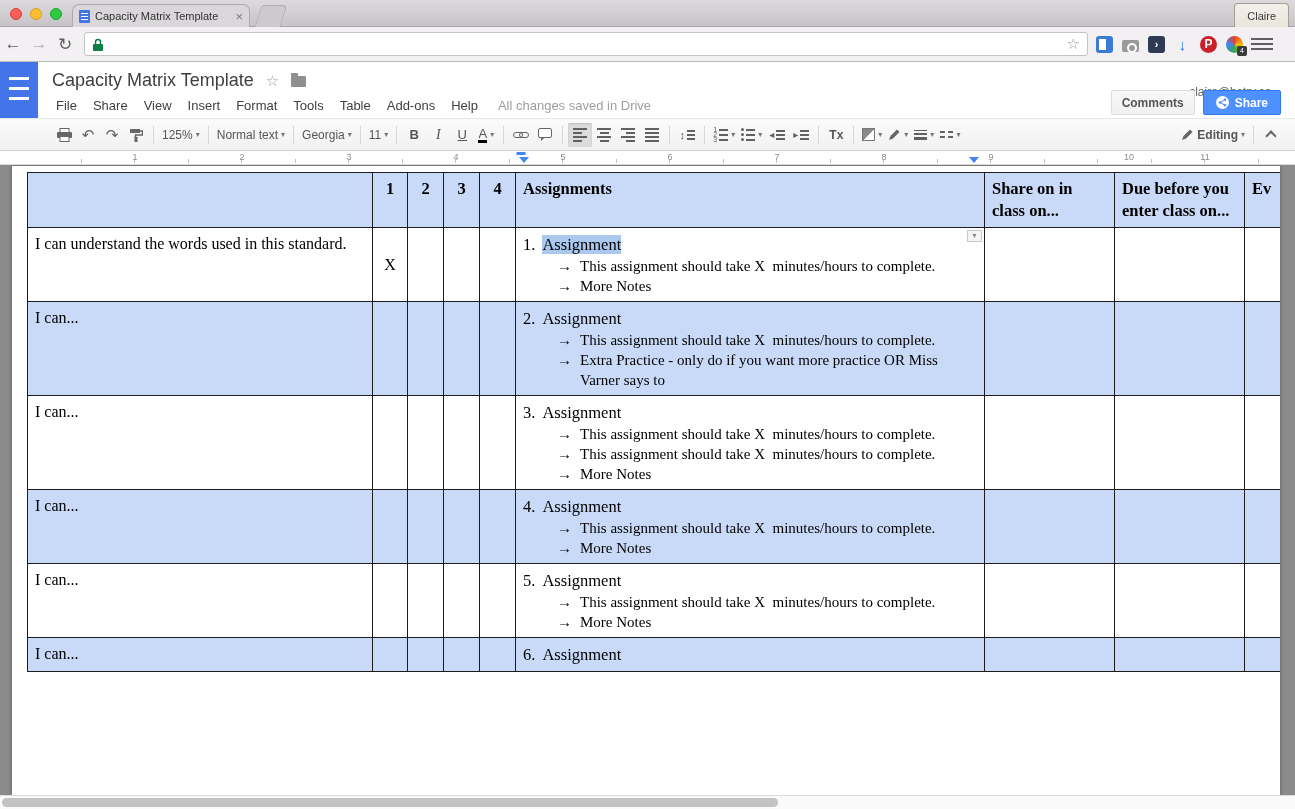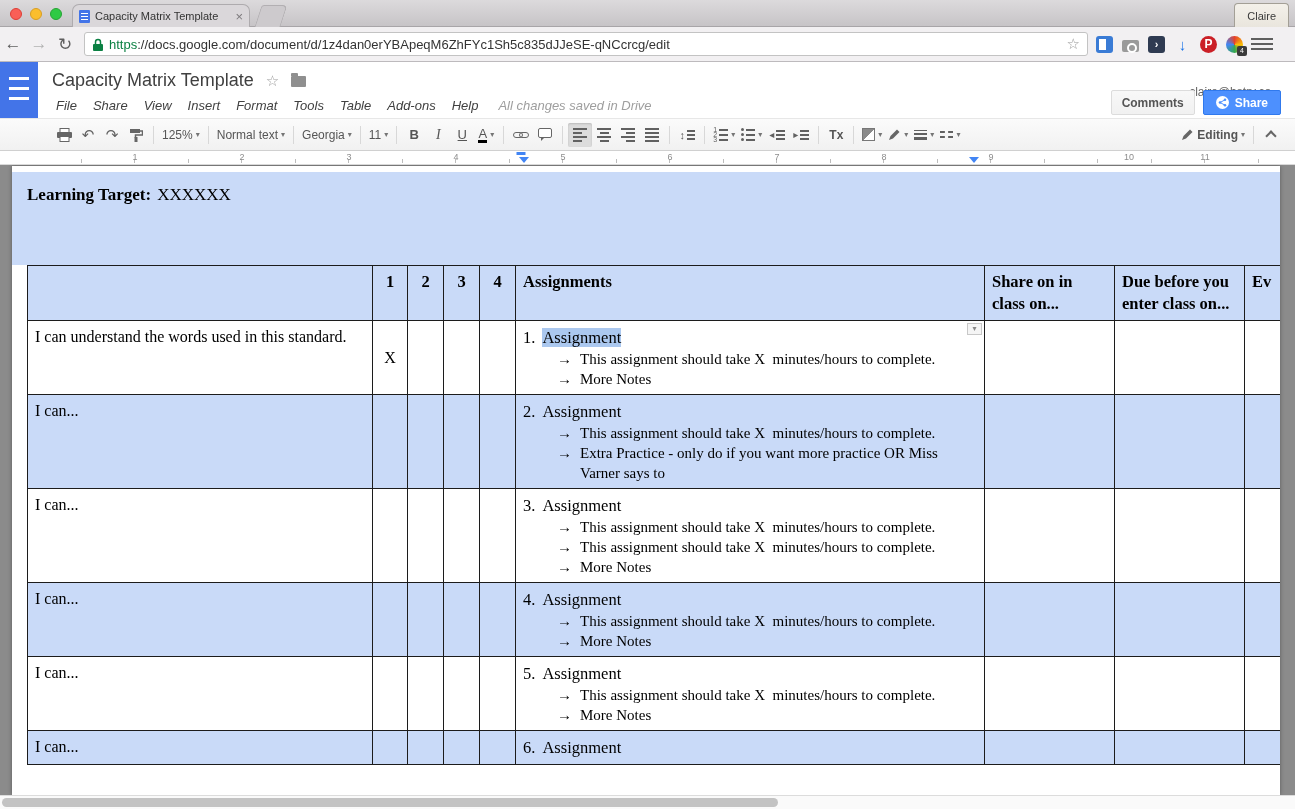--- a/index.html
+++ b/index.html
@@ -58,21 +58,21 @@
   
   .docs-header{position:absolute;top:62px;left:0;right:0;height:56px;background:#fff;}
   .docs-logo{position:absolute;left:0;top:0;width:38px;height:56px;background:#4374e8;}
   .docs-logo::after{content:"";display:block;margin:15px 9px 0;height:26px;
         background:repeating-linear-gradient(#fff 0 3px,transparent 3px 10px);}
   .title-row{position:absolute;left:52px;top:8px;display:flex;align-items:center;gap:12px;}
   .doc-title{font-size:18px;color:#404040;}
   .title-star{font-size:15px;color:#9e9e9e;}
   .folder-icon{width:15px;height:11px;background:#8f8f8f;border-radius:1px;position:relative;margin-top:2px;}
   .folder-icon::before{content:"";position:absolute;top:-3px;left:0;width:7px;height:3px;background:#8f8f8f;border-radius:1px 1px 0 0;}
-  .menu-bar{position:absolute;left:48px;top:34px;display:flex;align-items:center;font-style:italic;}
+  .menu-bar{position:absolute;left:48px;top:34px;display:flex;align-items:center;}
   .menu-item{font-size:13px;color:#404040;padding:2px 8px;border-radius:2px;}
   .save-status{font-size:13px;color:#9e9e9e;margin-left:12px;}
   .account{position:absolute;right:16px;top:6px;font-size:12px;color:#666;margin-top:17px;}
   .account .caret{font-size:9px;color:#888;}
   .header-btns{position:absolute;right:14px;top:28px;display:flex;gap:8px;align-items:center;padding-left:32px;}
   .btn-comments{height:25px;padding:0 10px;background:linear-gradient(#f8f8f8,#f1f1f1);
         border:1px solid #dcdcdc;border-radius:2px;font-size:12px;font-weight:bold;color:#555;
         display:flex;align-items:center;}
   .btn-share{height:25px;padding:0 12px;background:#4d90fe;border:1px solid #3079ed;border-radius:2px;
         font-size:12px;font-weight:bold;color:#fff;display:flex;align-items:center;gap:6px;}
@@ -181,21 +181,20 @@
 
   <div class="navbar">
     <span class="nav-arrow">←</span>
     <span class="nav-arrow disabled">→</span>
     <span class="nav-arrow">↻</span>
     <div class="urlbar">
       <svg width="10" height="13">
         <rect y="6" width="10" height="7" rx="1" fill="#0b8043"></rect>
         <path d="M2.5 6V4a2.5 2.5 0 0 1 5 0v2" fill="none" stroke="#0b8043" stroke-width="1.5"></path>
       </svg>
-      <span class="url-text"><span class="url-scheme">https</span><span>://docs.google.com/document/d/1z4dan0erYBApeqM6ZhFYc1Sh5c835dJJeSE-qNCcrcg/edit</span></span>
       <span class="url-star">☆</span>
     </div>
     <div class="ext-row">
       <span class="ext ext1"></span>
       <span class="ext ext2"></span>
       <span class="ext ext3">›</span>
       <span class="ext ext4">↓</span>
       <span class="ext ext5">P</span>
       <span class="ext ext6">
         <span class="ext-badge">4</span>
@@ -467,23 +466,20 @@
       <span class="ruler-num" style="left: 670px;">6</span>
       <span class="ruler-num" style="left: 777px;">7</span>
       <span class="ruler-num" style="left: 884px;">8</span>
       <span class="ruler-num" style="left: 991px;">9</span>
       <span class="ruler-num" style="left: 1098px; margin-left: 31px;">10</span>
       <span class="ruler-num" style="left: 1205px;">11</span>
     </div>
 
   <div class="doc-area">
     <div class="page">
-      <div class="lt-band">
-        <span class="lt-label">Learning Target:</span><span>XXXXXX</span>
-      </div>
       <table class="matrix">
         <colgroup>
           <col style="width:345px">
             <col style="width:35px">
             <col style="width:36px">
           <col style="width:36px">
             <col style="width:36px">
             <col style="width:469px">
           <col style="width:130px">
             <col style="width:130px">

